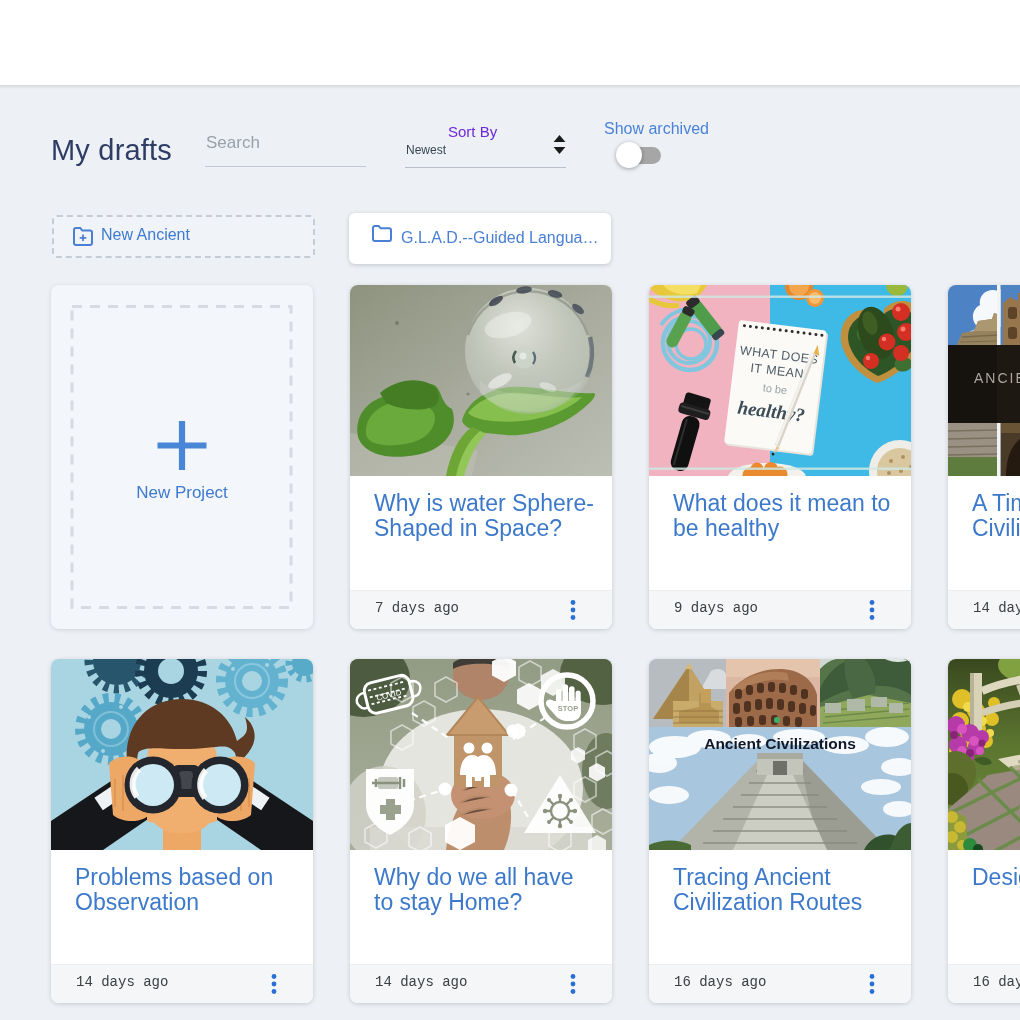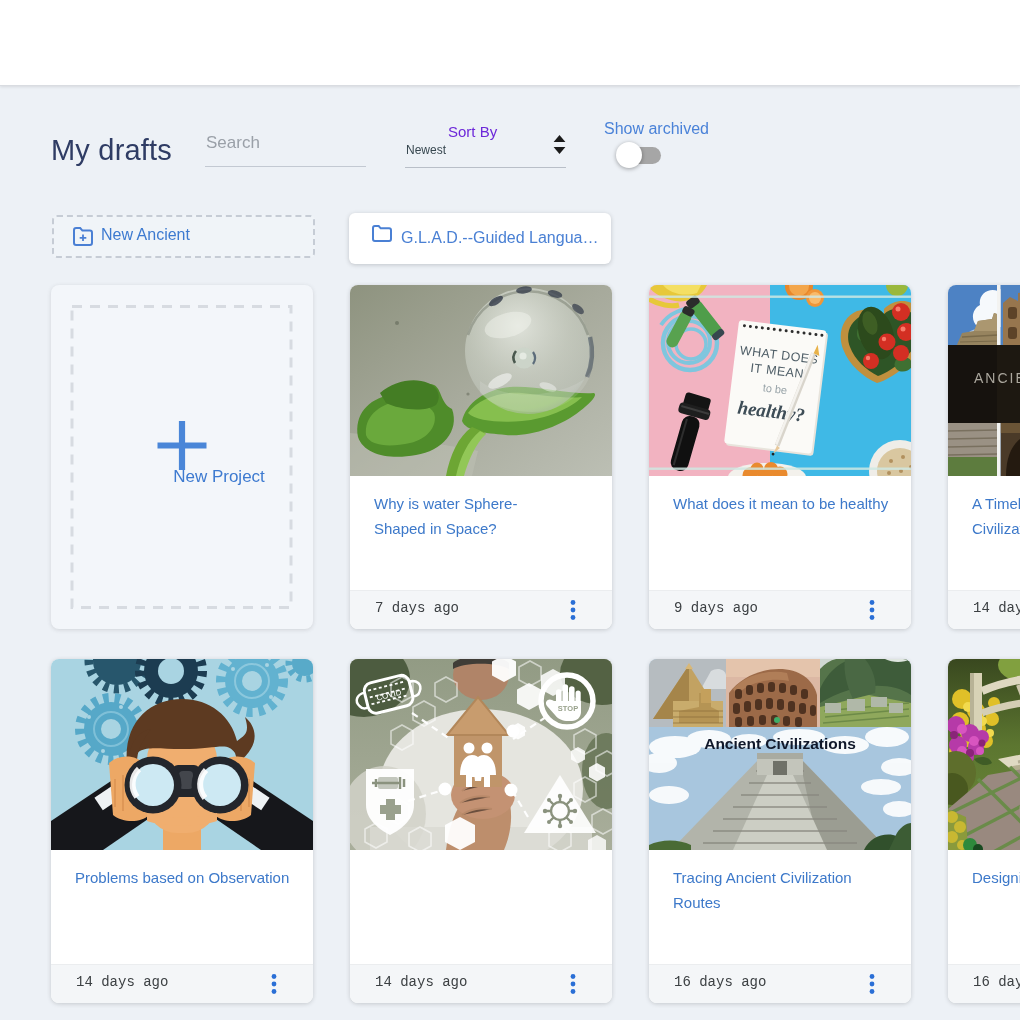--- a/index.html
+++ b/index.html
@@ -21,21 +21,21 @@
   .nf-btn{position:absolute;left:52px;top:215px;width:259px;height:39px;border:2px dashed #c6ccd5;
           border-radius:5px;background:#f0f4f8;}
   .nf-txt{position:absolute;left:47px;top:9px;font-size:16px;color:#3d7ad0;}
   .glad{position:absolute;left:349px;top:213px;width:262px;height:51px;background:#fff;border-radius:6px;
         box-shadow:0 1px 4px rgba(60,64,67,.25);text-align:right;}
   .glad-txt{position:absolute;left:52px;top:16px;font-size:16px;color:#4a80d4;}
   .card{position:absolute;width:262px;height:344px;background:#fff;border-radius:8px;
         box-shadow:0 1px 4px rgba(60,64,67,.22);}
   .cimg{position:absolute;left:0;top:0;width:262px;height:191px;border-radius:8px 8px 0 0;overflow:hidden;}
   .cimg svg{display:block;}
-  .ctitle{position:absolute;left:24px;top:206px;width:220px;font-size:15px;line-height:25px;color:#3d79ca;}
+  .ctitle{position:absolute;left:24px;top:206px;width:220px;font-size:23px;line-height:25px;color:#3d79ca;}
   .cfoot{position:absolute;left:0;bottom:0;width:262px;height:38px;background:#f4f6f8;
          border-top:1px solid #ebedef;border-radius:0 0 8px 8px;font-family:Liberation Mono, monospace;}
   .ago{position:absolute;left:25px;top:9px;font-size:14px;color:#3c4043;}
   .dots{position:absolute;left:219px;top:8px;width:8px;height:22px;}
   .np-card{position:absolute;left:51px;top:285px;width:262px;height:344px;background:#f3f6fa;
            border-radius:8px;box-shadow:0 1px 4px rgba(60,64,67,.16);}
 </style>
 </head>
 <body>
 <div class="hdr"></div>
@@ -65,21 +65,21 @@
     <path d="M1 2.9 C1 1.9 1.8 1 2.9 1 H6.7 L8.7 3.3 H17.1 C18.2 3.3 19 4.2 19 5.2 V14.1 C19 15.1 18.2 16 17.1 16 H2.9 C1.8 16 1 15.1 1 14.1 Z" fill="none" stroke="#4a80d4" stroke-width="2"></path>
   </svg>
   <div class="glad-txt">G.L.A.D.--Guided Langua…</div>
 </div>
 
 <div class="np-card">
   <svg style="position:absolute;left:0;top:0" width="262" height="344" viewBox="0 0 262 344">
     <rect x="21" y="21.5" width="219" height="301" fill="none" stroke="#d7dbe1" stroke-width="3" stroke-dasharray="10 8"></rect>
     <path d="M106.5 160.5 H155.5 M131 136 V185" stroke="#4a86d8" stroke-width="6.2"></path>
   </svg>
-  <div style="position:absolute;left:0;top:182px;width:262px;text-align:center;font-size:17px;color:#3d7ad0;padding-left:37px;">New Project</div>
+  <div style="position:absolute;left:0;top:198px;width:262px;text-align:center;font-size:17px;color:#3d7ad0;">New Project</div>
 </div>
 
 <div class="card" style="left:350px;top:285px;">
   <div class="cimg">
       <svg width="262" height="191" viewBox="0 0 262 191" preserveAspectRatio="none">
     <defs>
       <linearGradient id="wbg" x1="0" y1="0" x2="1" y2="1">
         <stop offset="0" stop-color="#8e937f"></stop>
             <stop offset="0.5" stop-color="#a7aa9c"></stop>
             <stop offset="1" stop-color="#bcbfb4"></stop>
@@ -492,20 +492,21 @@
           <circle cx="210" cy="167" r="2.2"></circle>
           <circle cx="195" cy="152" r="2.2"></circle>
           <circle cx="225" cy="152" r="2.2"></circle>
       <circle cx="199" cy="141" r="2"></circle>
           <circle cx="221" cy="141" r="2"></circle>
           <circle cx="199" cy="163" r="2"></circle>
           <circle cx="221" cy="163" r="2"></circle>
     </g>
   </svg>
     </div>
+  <div class="ctitle">Why do we all have to stay Home?</div>
   <div class="cfoot">
       <div class="ago">14 days ago</div>
     <svg class="dots" viewBox="0 0 8 22">
         <circle cx="4" cy="3.5" r="2.4" fill="#2a6fd6"></circle>
         <circle cx="4" cy="11" r="2.4" fill="#2a6fd6"></circle>
         <circle cx="4" cy="18.5" r="2.4" fill="#2a6fd6"></circle>
       </svg>
   </div>
 </div>
 

